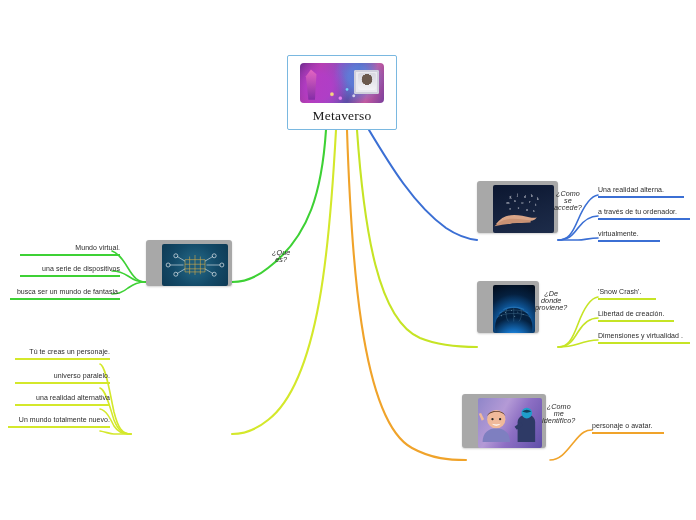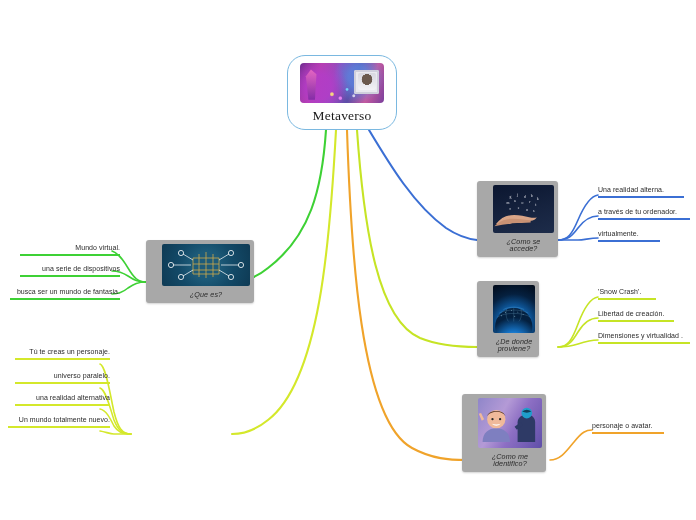--- a/index.html
+++ b/index.html
@@ -34,21 +34,21 @@
   
   .root-node {
     position: absolute;
     left: 287px;
     top: 55px;
     width: 110px;
     height: 75px;
     box-sizing: border-box;
     background: #ffffff;
     border: 1.6px solid #7ab8e0;
-    border-radius: 18px;
+    border-radius: 2px;
     display: flex;
     flex-direction: column;
     align-items: center;
     justify-content: flex-start;
     padding-top: 7px;
     z-index: 5;
   }
   .root-thumb {
     width: 84px;
     height: 40px;
@@ -65,21 +65,21 @@
   }
 
   
   .node {
     position: absolute;
     box-sizing: border-box;
     background: #a8a8a8;
     border-radius: 3px;
     padding: 4px 4px 0 16px;
     display: flex;
-    flex-direction: column;
+    flex-direction: row;
     align-items: flex-start;
     box-shadow: 0 1px 2px rgba(0,0,0,0.18);
     z-index: 4;
   }
   .node .thumb {
     width: 100%;
     border-radius: 2px;
     overflow: hidden;
     position: relative;
     flex: none;
@@ -88,21 +88,21 @@
     font-size: 7.2px;
     color: #2b2b2b;
     text-align: center;
     line-height: 1;
     padding: 5px 0 5px 0;
     width: 100%;
     font-style: italic;
     letter-spacing: 0.1px;
   }
 
-  .node-ques      { left: 146px; top: 240px; width: 108px; }
+  .node-ques      { left: 146px; top: 240px; width: 86px; gap: 44px; }
   .node-ques .thumb { height: 42px; }
   .node-ofrece    { left: 131px; top: 348px; width: 101px; background:#a6a6a6; }
   .node-ofrece .thumb { height: 70px; }
   .node-accede    { left: 477px; top: 181px; width: 81px; }
   .node-accede .thumb { height: 48px; }
   .node-proviene  { left: 477px; top: 281px; width: 62px; }
   .node-proviene .thumb { height: 48px; }
   .node-identifico{ left: 462px; top: 394px; width: 84px; }
   .node-identifico .thumb { height: 50px; }
 

